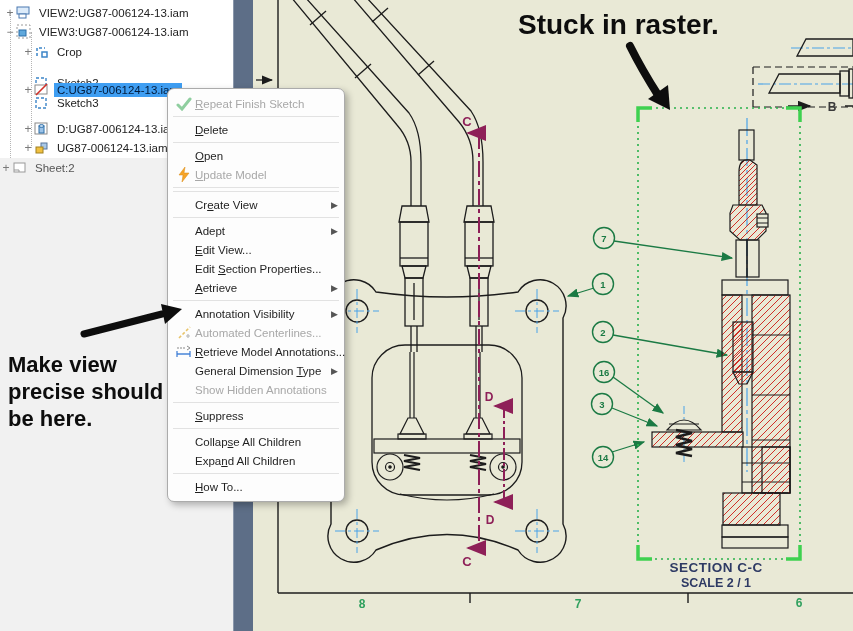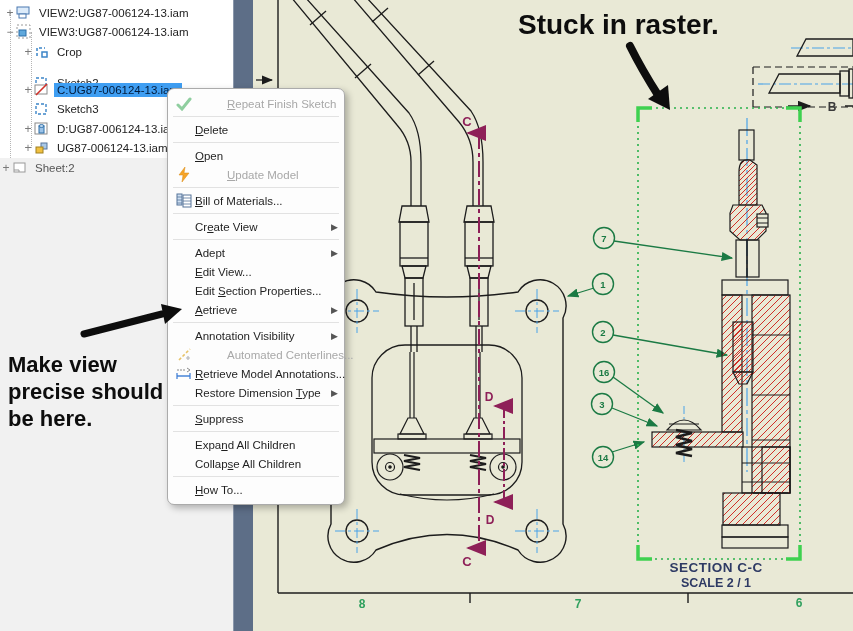--- a/index.html
+++ b/index.html
@@ -23,21 +23,21 @@
   .tlabel{padding:1px 3px;}
   .tsel .tlabel{background:#3f9ef2;color:#001a3a;}
   .guide{position:absolute;border-left:1px dotted #b5b5b5;width:0;}
 
   
   .mi{display:flex;align-items:center;height:19px;padding:0 6px 0 5px;font-size:11.5px;color:#1f1f1f;cursor:default;}
   .mi .ic{width:22px;height:16px;flex:0 0 22px;display:flex;align-items:center;justify-content:center;}
   .mi .lbl{flex:1 1 auto;white-space:nowrap;}
   .mi .mn{text-decoration:underline;}
   .mi .sub{flex:0 0 12px;color:#555;font-size:9px;text-align:right;}
-  .mi.dis{color:#a8a8a8;gap:32px;}
+  .mi.dis{color:#a8a8a8;}
   .msep{height:1px;background:#e2e2e2;margin:3px 5px;}
 </style>
 </head>
 <body>
 
 <svg id="drawing-svg" width="853" height="631" viewBox="0 0 853 631">
   <defs>
     <pattern id="hatch" width="7" height="7" patternUnits="userSpaceOnUse">
       <path d="M0,7 L7,0" stroke="#d03028" stroke-width="1"></path>
     </pattern>
@@ -273,21 +273,21 @@
     <span class="tlabel">Sketch2</span>
   </div>
   <div class="trow tsel" style="top:80px;left:22px;">
     <span class="texp">+</span>
     <span class="ticon"><svg width="15" height="15">
           <rect x="1" y="3" width="12" height="9" fill="#fff" stroke="#8a8a8a"></rect>
           <path d="M2,13 L13,2" stroke="#d03028" stroke-width="1.6"></path>
         </svg></span>
     <span class="tlabel">C:UG87-006124-13.iam</span>
   </div>
-  <div class="trow" style="top:99px;left:22px;">
+  <div class="trow" style="top:93px;left:22px;">
     <span class="texp"></span>
     <span class="ticon"><svg width="15" height="15">
           <rect x="2" y="3" width="10" height="10" fill="#fff" stroke="#3d85c8" stroke-width="1.4" stroke-dasharray="3 2"></rect>
         </svg></span>
     <span class="tlabel">Sketch3</span>
   </div>
   <div class="trow" style="top:119px;left:22px;">
     <span class="texp">+</span>
     <span class="ticon"><svg width="15" height="15">
           <rect x="1" y="2" width="12" height="11" fill="#fff" stroke="#8a8a8a"></rect>
@@ -337,31 +337,20 @@
   </div>
   <div class="mi dis">
     <span class="ic">
         <svg width="14" height="15">
           <polygon points="8,0 2,8 6,8 5,15 12,6 7,6" fill="#f6a428" stroke="#d98b12" stroke-width="0.5"></polygon>
         </svg>
       </span>
     <span class="lbl"><span></span><span class="mn">U</span><span>pdate Model</span></span>
   </div>
   <div class="msep"></div>
-  <div class="mi">
-    <span class="ic">
-        <svg width="16" height="15">
-          <rect x="1" y="1" width="5" height="11" fill="#cfe0f2" stroke="#56749a"></rect>
-          <path d="M1,4 h5 M1,7 h5 M1,10 h5" stroke="#56749a" stroke-width="0.8"></path>
-          <rect x="7" y="2" width="8" height="12" fill="#fff" stroke="#56749a"></rect>
-          <path d="M7,5 h8 M7,8 h8 M7,11 h8" stroke="#56749a" stroke-width="0.8"></path>
-        </svg>
-      </span>
-    <span class="lbl"><span></span><span class="mn">B</span><span>ill of Materials...</span></span>
-  </div>
   <div class="msep"></div>
   <div class="mi">
     <span class="ic"></span>
     <span class="lbl"><span>Cr</span><span class="mn">e</span><span>ate View</span></span>
     <span class="sub">▶</span>
   </div>
   <div class="msep"></div>
   <div class="mi">
     <span class="ic"></span>
     <span class="lbl"><span>Adept</span><span class="mn"></span><span></span></span>
@@ -401,36 +390,40 @@
           <path d="M1,4 h9" stroke="#8a8a8a" stroke-width="1.2" stroke-dasharray="2 1"></path>
           <path d="M11,2 l3,2 -3,2" fill="none" stroke="#8a8a8a"></path>
           <path d="M1,10 h13" stroke="#3a7bd5" stroke-width="1.4"></path>
           <path d="M1,7 v6 M14,7 v6" stroke="#3a7bd5" stroke-width="1.2"></path>
         </svg>
       </span>
     <span class="lbl"><span></span><span class="mn">R</span><span>etrieve Model Annotations...</span></span>
   </div>
   <div class="mi">
     <span class="ic"></span>
-    <span class="lbl"><span>Restore Dimension </span><span class="mn">T</span><span>ype</span></span>
+    <span class="lbl"><span>General Dimension </span><span class="mn">T</span><span>ype</span></span>
     <span class="sub">▶</span>
   </div>
+  <div class="mi dis">
+    <span class="ic"></span>
+    <span class="lbl"><span>Show Hidden Annotations</span><span class="mn"></span><span></span></span>
+  </div>
   <div class="msep"></div>
   <div class="mi">
     <span class="ic"></span>
     <span class="lbl"><span></span><span class="mn">S</span><span>uppress</span></span>
   </div>
   <div class="msep"></div>
   <div class="mi">
     <span class="ic"></span>
+    <span class="lbl"><span>Collap</span><span class="mn">s</span><span>e All Children</span></span>
+  </div>
+  <div class="mi">
+    <span class="ic"></span>
     <span class="lbl"><span>Expa</span><span class="mn">n</span><span>d All Children</span></span>
-  </div>
-  <div class="mi">
-    <span class="ic"></span>
-    <span class="lbl"><span>Collap</span><span class="mn">s</span><span>e All Children</span></span>
   </div>
   <div class="msep"></div>
   <div class="mi">
     <span class="ic"></span>
     <span class="lbl"><span></span><span class="mn">H</span><span>ow To...</span></span>
   </div>
 </div>
 
 <svg id="annotation-svg" width="853" height="631" viewBox="0 0 853 631">
   <text x="518" y="34" font-size="28" font-weight="bold" fill="#0d0d0d">Stuck in raster.</text>

